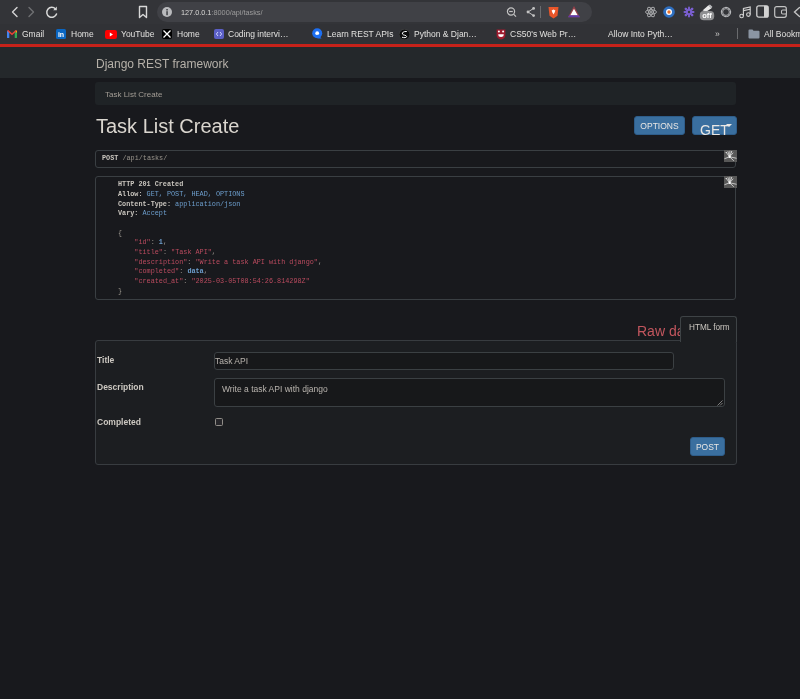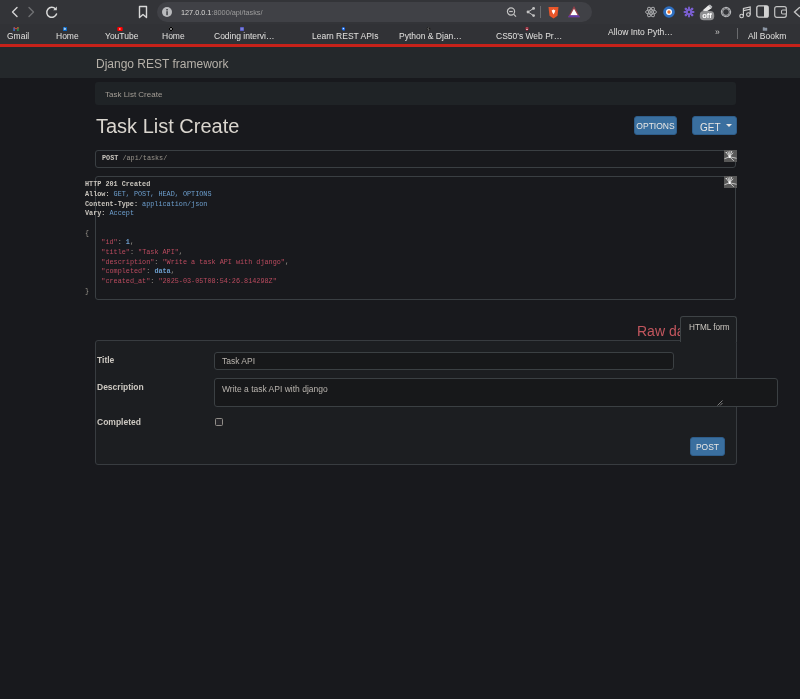--- a/index.html
+++ b/index.html
@@ -6,21 +6,21 @@
   html,body { width:800px; height:699px; overflow:hidden; background:#18191d; }
   body { font-family:"Liberation Sans", sans-serif; position:relative; }
   .abs { position:absolute; }
   
   #toolbar { left:0; top:0; width:800px; height:24px; background:#333438; }
   #bookbar { left:0; top:24px; width:800px; height:20px; background:#313236; }
   #redline { left:0; top:44px; width:800px; height:3px; background:#c7221a; }
   #navbar  { left:0; top:47px; width:800px; height:31px; background:#24282b; }
   #page    { left:0; top:78px; width:800px; height:621px; background:#18191d; }
   .urlbar { left:157px; top:2px; width:435px; height:20px; background:#404146; border-radius:10px; }
-  .bm { display:flex; align-items:center; position:absolute; top:27px; height:14px;flex-direction:column; }
+  .bm { display:flex; align-items:center; position:absolute; top:27px; height:14px; }
   .bm span { font-size:8.5px; color:#e2e1df; white-space:nowrap; }
   .mono { font-family:"Liberation Mono", monospace; }
   .box { border:1px solid #3a3f43; border-radius:3px; }
   .btn { background:#3a6f9f; border:1px solid #2e5d8a; border-radius:3px; color:#e9e7e4;
          font-size:8.5px; display:flex; align-items:center; justify-content:center; }
   .spark { width:13px; height:12px; background:#585858; }
   label.ctl { font-size:8.5px; font-weight:bold; color:#ccc8c1; text-align:left; position:absolute; }
   .inp { background:#17181a; border:1px solid #3b4043; border-radius:3px; position:absolute;
          font-size:8.5px; color:#b9b4ae; }
 </style>
@@ -204,23 +204,23 @@
   </svg>
     <span>All Bookm</span>
 </div>
 
 <div class="abs" style="left:96px;top:57px;font-size:12px;color:#b6b1a9">Django REST framework</div>
 
 <div class="abs" style="left:95px;top:82px;width:641px;height:23px;background:#1f2326;border-radius:3px"></div>
 <div class="abs" style="left:105px;top:89.5px;font-size:8px;color:#a39d95">Task List Create</div>
 
 <div class="abs" style="left:96px;top:114.5px;font-size:20px;color:#dad6cf">Task List Create</div>
-<div class="abs btn" style="left:634px;top:116px;width:43px;height:19px">OPTIONS</div>
+<div class="abs btn" style="left:634px;top:116px;width:51px;height:19px">OPTIONS</div>
 <div class="abs btn" style="left:692px;top:116px;width:45px;height:19px"></div>
-<div class="abs" style="left:700px;top:121.5px;font-size:10px;color:#e9e7e4">GET</div>
+<div class="abs" style="left:700px;top:121.5px;font-size:14px;color:#e9e7e4">GET</div>
 <div class="abs" style="left:726px;top:123.5px;width:0;height:0;border-left:3px solid transparent;border-right:3px solid transparent;border-top:3.8px solid #e9e7e4"></div>
 
 <div class="abs box" style="left:95px;top:150px;width:641px;height:18px"></div>
 <div class="abs mono" style="left:102px;top:154px;font-size:6.8px;color:#9a958d"><b style="color:#c9c5be">POST</b> /api/tasks/</div>
 <svg class="abs spark" style="left:724px;top:150px" viewBox="0 0 13 12">
   <g stroke="#f2f2f2" stroke-width="0.7" stroke-linecap="round">
   <line x1="5.6" y1="6.8" x2="2.2" y2="2.4"></line>
       <line x1="5.6" y1="6.8" x2="4" y2="1.6"></line>
       <line x1="5.6" y1="6.8" x2="5.9" y2="1.2"></line>
       <line x1="5.6" y1="6.8" x2="7.6" y2="1.8"></line>
@@ -243,40 +243,40 @@
       <line x1="5.6" y1="6.8" x2="7.6" y2="1.8"></line>
       <line x1="5.6" y1="6.8" x2="9" y2="3"></line>
   <line x1="5.6" y1="6.8" x2="0.8" y2="8.6"></line>
       <line x1="5.6" y1="6.8" x2="12.2" y2="8.2"></line>
       <line x1="5.6" y1="6.8" x2="9.5" y2="10.5"></line>
   </g>
   <circle cx="2.2" cy="2.4" r="0.5" fill="#fff"></circle>
     <circle cx="7.6" cy="1.8" r="0.5" fill="#fff"></circle>
   <circle cx="5.6" cy="6.8" r="1.1" fill="#fff"></circle>
 </svg>
-<div class="abs mono" style="left:85px;top:180.2px;font-size:6.8px;line-height:9.67px;color:#9a958d;white-space:pre"><b style="color:#c9c5be">HTTP 201 Created</b>
+<div class="abs mono" style="left:118px;top:180.2px;font-size:6.8px;line-height:9.67px;color:#9a958d;white-space:pre"><b style="color:#c9c5be">HTTP 201 Created</b>
 <b style="color:#c9c5be">Allow:</b><span style="color:#6d9fce"> GET, POST, HEAD, OPTIONS</span>
 <b style="color:#c9c5be">Content-Type:</b><span style="color:#6d9fce"> application/json</span>
 <b style="color:#c9c5be">Vary:</b><span style="color:#6d9fce"> Accept</span>
 
 {
     <span style="color:#bb4b5f">"id"</span>: <b style="color:#6d9fce">1</b>,
     <span style="color:#bb4b5f">"title"</span>: <span style="color:#bb4b5f">"Task API"</span>,
     <span style="color:#bb4b5f">"description"</span>: <span style="color:#bb4b5f">"Write a task API with django"</span>,
     <span style="color:#bb4b5f">"completed"</span>: <b style="color:#6d9fce">data</b>,
     <span style="color:#bb4b5f">"created_at"</span>: <span style="color:#bb4b5f">"2025-03-05T08:54:26.814298Z"</span>
 }</div>
 
 <div class="abs" style="left:95px;top:340px;width:642px;height:125px;background:#1c1e21;border:1px solid #383c40;border-radius:3px"></div>
 
 <div class="abs" style="left:637px;top:322.5px;font-size:14px;color:#c2565e">Raw data</div>
 <div class="abs" style="left:680px;top:316px;width:57px;height:25.5px;border:1px solid #3e4346;border-bottom:none;border-radius:3px 3px 0 0;background:#1c1e21"></div>
 <div class="abs" style="left:689px;top:322.5px;font-size:8.2px;color:#ccc8c1">HTML form</div>
 <label class="ctl" style="left:97px;top:355px;width:100px">Title</label>
-<div class="abs inp" style="left:214px;top:352px;width:460px;height:18px;line-height:16px;padding-left:7px">Task API</div>
+<div class="abs inp" style="left:214px;top:352px;width:460px;height:18px;line-height:16px;padding-left:0">Task API</div>
 <label class="ctl" style="left:97px;top:382px;width:113px">Description</label>
-<div class="abs inp" style="left:214px;top:378px;width:564px;height:29px;padding:5px 0 12px 7px">Write a task API with django</div>
+<div class="abs inp" style="left:214px;top:378px;width:511px;height:29px;padding:5px 0 12px 7px">Write a task API with django</div>
 <svg class="abs" style="left:717px;top:400px" width="6" height="6" viewBox="0 0 6 6">
   <path d="M5.5 0.5 L0.5 5.5 M5.5 3 L3 5.5" stroke="#8a8a8a" stroke-width="0.9"></path>
 </svg>
 <label class="ctl" style="left:97px;top:417px;width:92px">Completed</label>
 <div class="abs" style="left:214.5px;top:418px;width:8px;height:8px;border:1.4px solid #908d88;border-radius:1.5px;background:#26262a"></div>
 <div class="abs btn" style="left:690px;top:437px;width:35px;height:19px">POST</div>
 
 </body></html>

